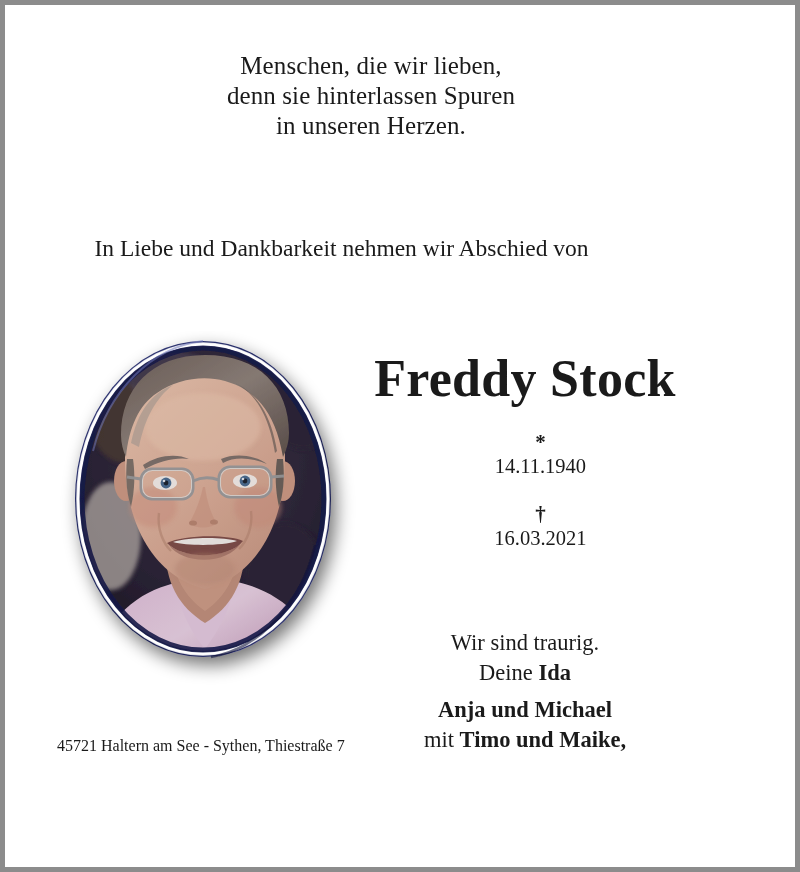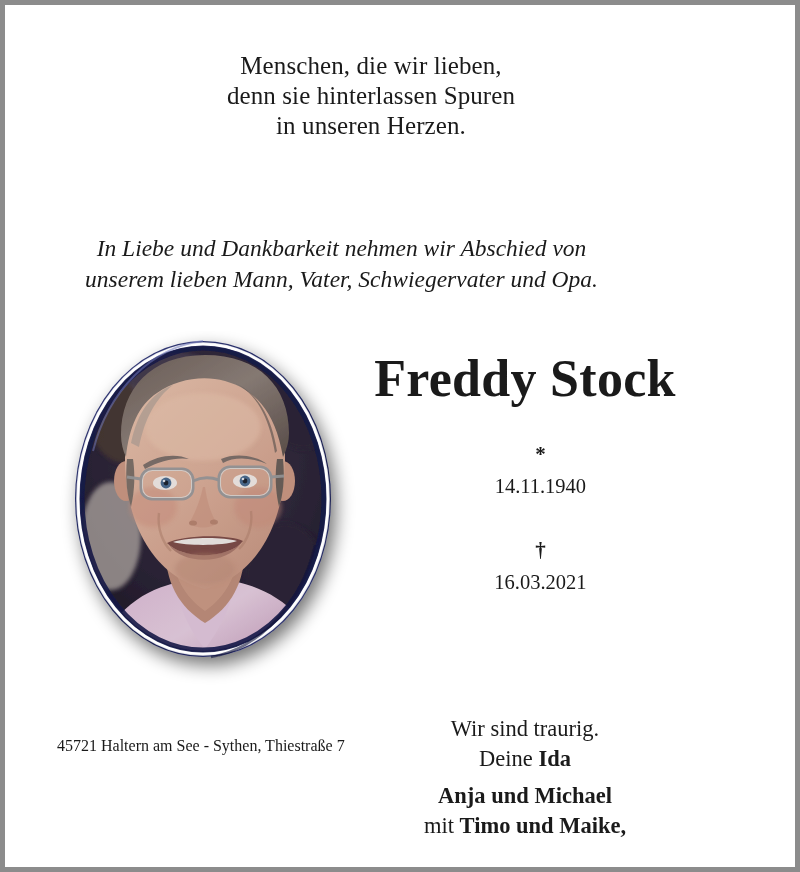--- a/index.html
+++ b/index.html
@@ -42,21 +42,20 @@
 
   
   .lead {
     position: absolute;
     left: 0;
     top: 228px;
     width: 673px;
     text-align: center;
     font-size: 23.5px;
     line-height: 31px;
-    font-style: italic;
   }
   .lead div { white-space: pre; }
 
   
   .portrait-wrap {
     position: absolute;
     left: 48px;
     top: 326px;
     width: 310px;
     height: 356px;
@@ -74,31 +73,31 @@
   .deceased-name {
     font-size: 52px;
     font-weight: bold;
     line-height: 44px;
     letter-spacing: 0.3px;
     white-space: pre;
   }
   .dates {
     margin-top: 5px;
     font-size: 20.5px;
-    line-height: 32px;
+    line-height: 24px;
     white-space: pre;
   }
   .dates .sym {
     font-weight: bold;
     font-size: 21px;
   }
   .dates .gap { display: inline-block; width: 26px; }
 
   .mourners {
-    margin-top: 84px;
+    margin-top: 54px;
     font-size: 22.5px;
     line-height: 29.5px;
   }
   .mourners div { white-space: pre; }
   .mourners .b { font-weight: bold; }
   .mourners .spacer { height: 8px; line-height: 8px; }
 
   
   .footer {
     position: absolute;
@@ -118,21 +117,20 @@
  <div class="inner">
 
   <div class="verse">
     <div>Menschen, die wir lieben,</div>
     <div>denn sie hinterlassen Spuren</div>
     <div>in unseren Herzen.</div>
   </div>
 
   <div class="lead">
     <div>In Liebe und Dankbarkeit nehmen wir Abschied von</div>
-    <div>unserem lieben Mann, Vater, Schwiegervater und Opa.</div>
   </div>
 
   <div class="portrait-wrap">
     <svg width="310" height="356" viewBox="0 0 310 356" xmlns="http://www.w3.org/2000/svg">
       <defs>
         <clipPath id="ovalClip">
           <ellipse cx="150" cy="168" rx="122" ry="152"></ellipse>
         </clipPath>
         <radialGradient id="bgGrad" cx="50%" cy="35%" r="78%">
           <stop offset="0%" stop-color="#3c3347"></stop>

